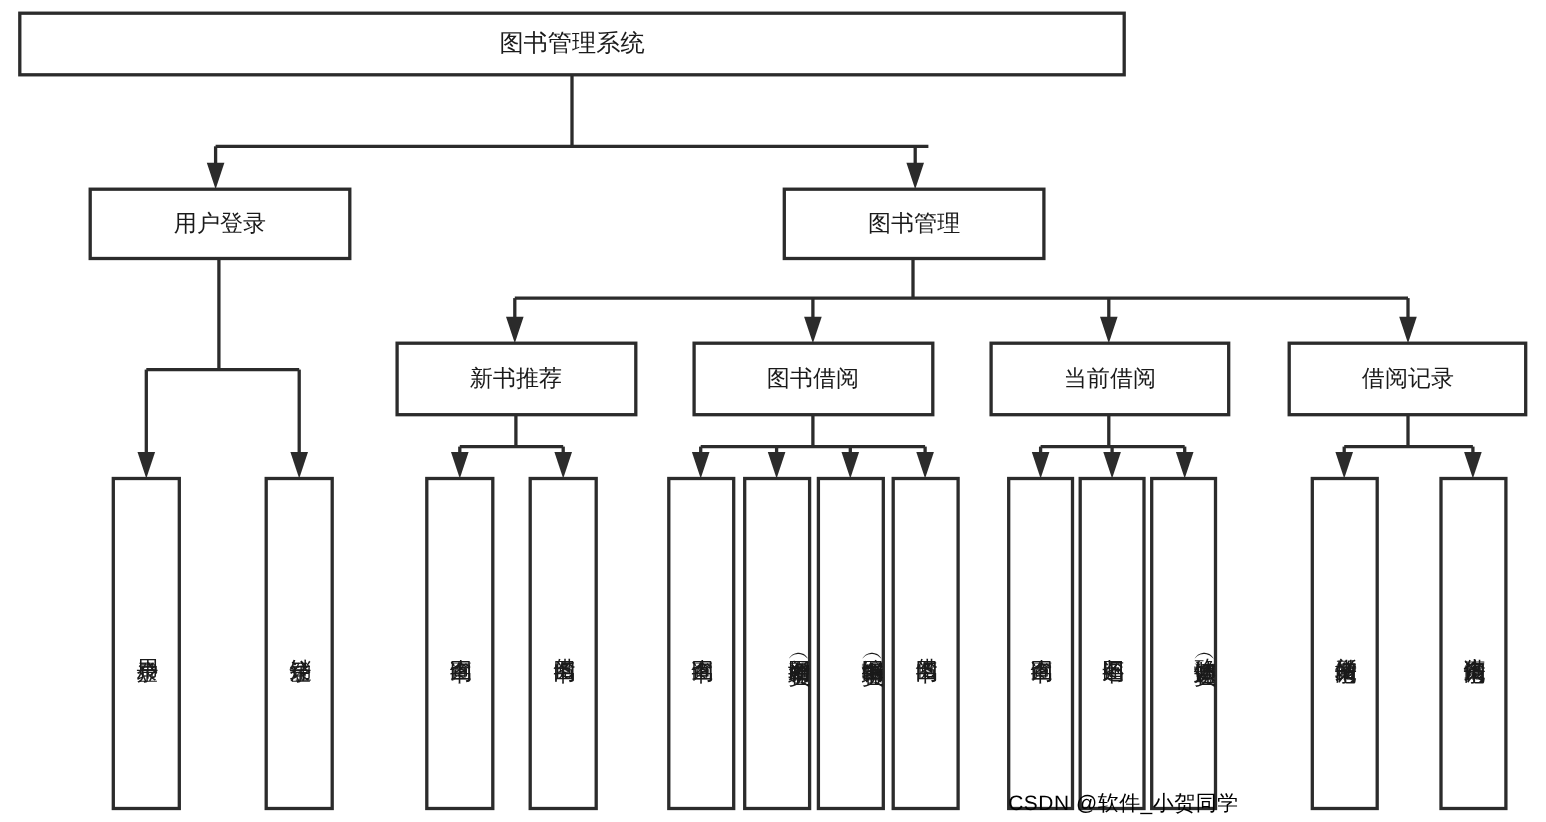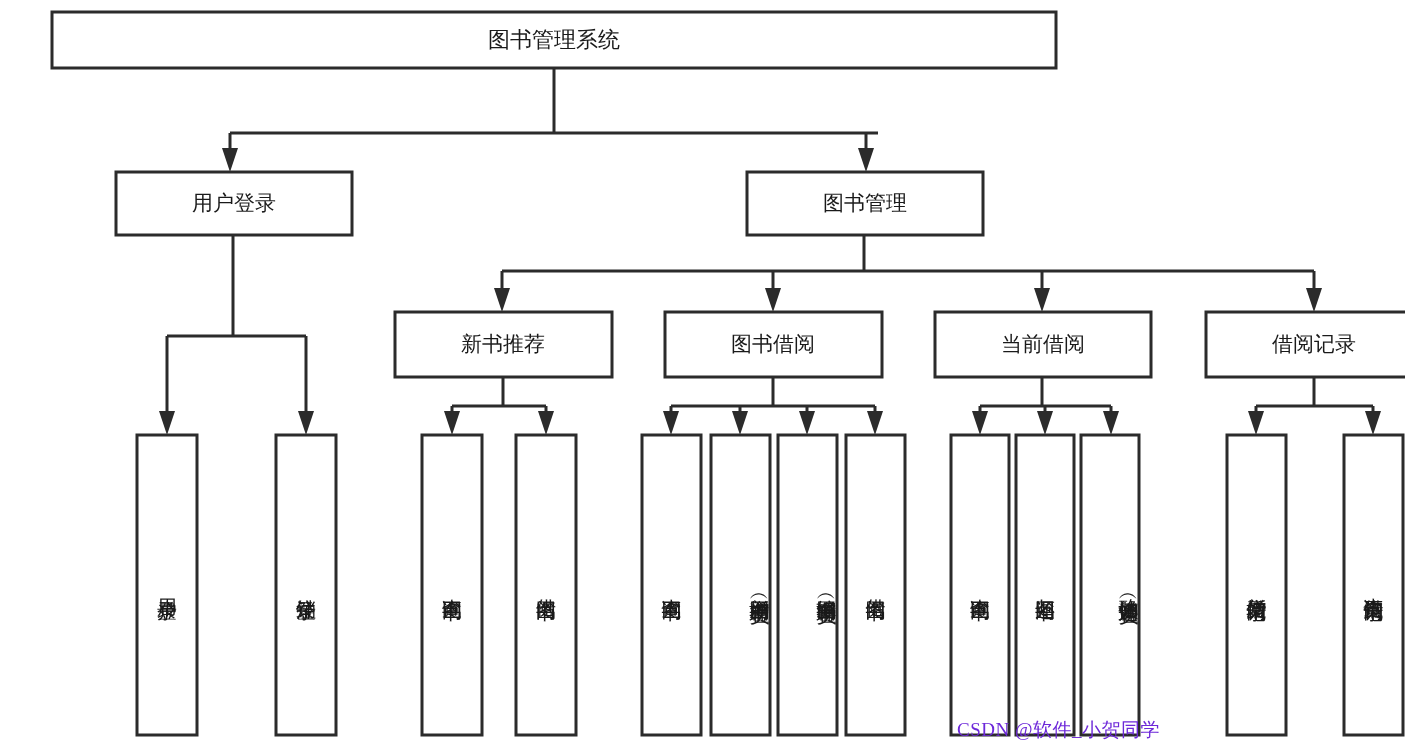--- a/index.html
+++ b/index.html
@@ -11,21 +11,20 @@
     width: 1405px;
     height: 747px;
     font-family: "Liberation Sans", "DejaVu Sans", sans-serif;
     overflow: hidden;
     position: relative;
   }
   #diagram-root {
     position: relative;
     width: 1142px;
     height: 747px;
-    margin-left: 34px;
   }
   svg.diagram {
     display: block;
     width: 1405px;
     height: 747px;
   }
   .node-rect {
     fill: #ffffff;
     stroke: #2b2b2b;
     stroke-width: 3;
@@ -68,23 +67,23 @@
     text-align: center;
     display: flex;
     align-items: center;
     justify-content: center;
     pointer-events: none;
   }
   .watermark {
     position: absolute;
     right: 16px;
     bottom: 4px;
-    font-family: Liberation Serif, serif;
+    font-family: Liberation Sans, sans-serif;
     font-size: 19px;
-    color: #6d28d9;
+    color: #000000;
     letter-spacing: 0.5px;
     white-space: nowrap;
   }
 </style>
 </head>
 <body>
 
 <div id="diagram-root">
 
   <svg class="diagram" viewBox="0 0 1405 747" xmlns="http://www.w3.org/2000/svg">

